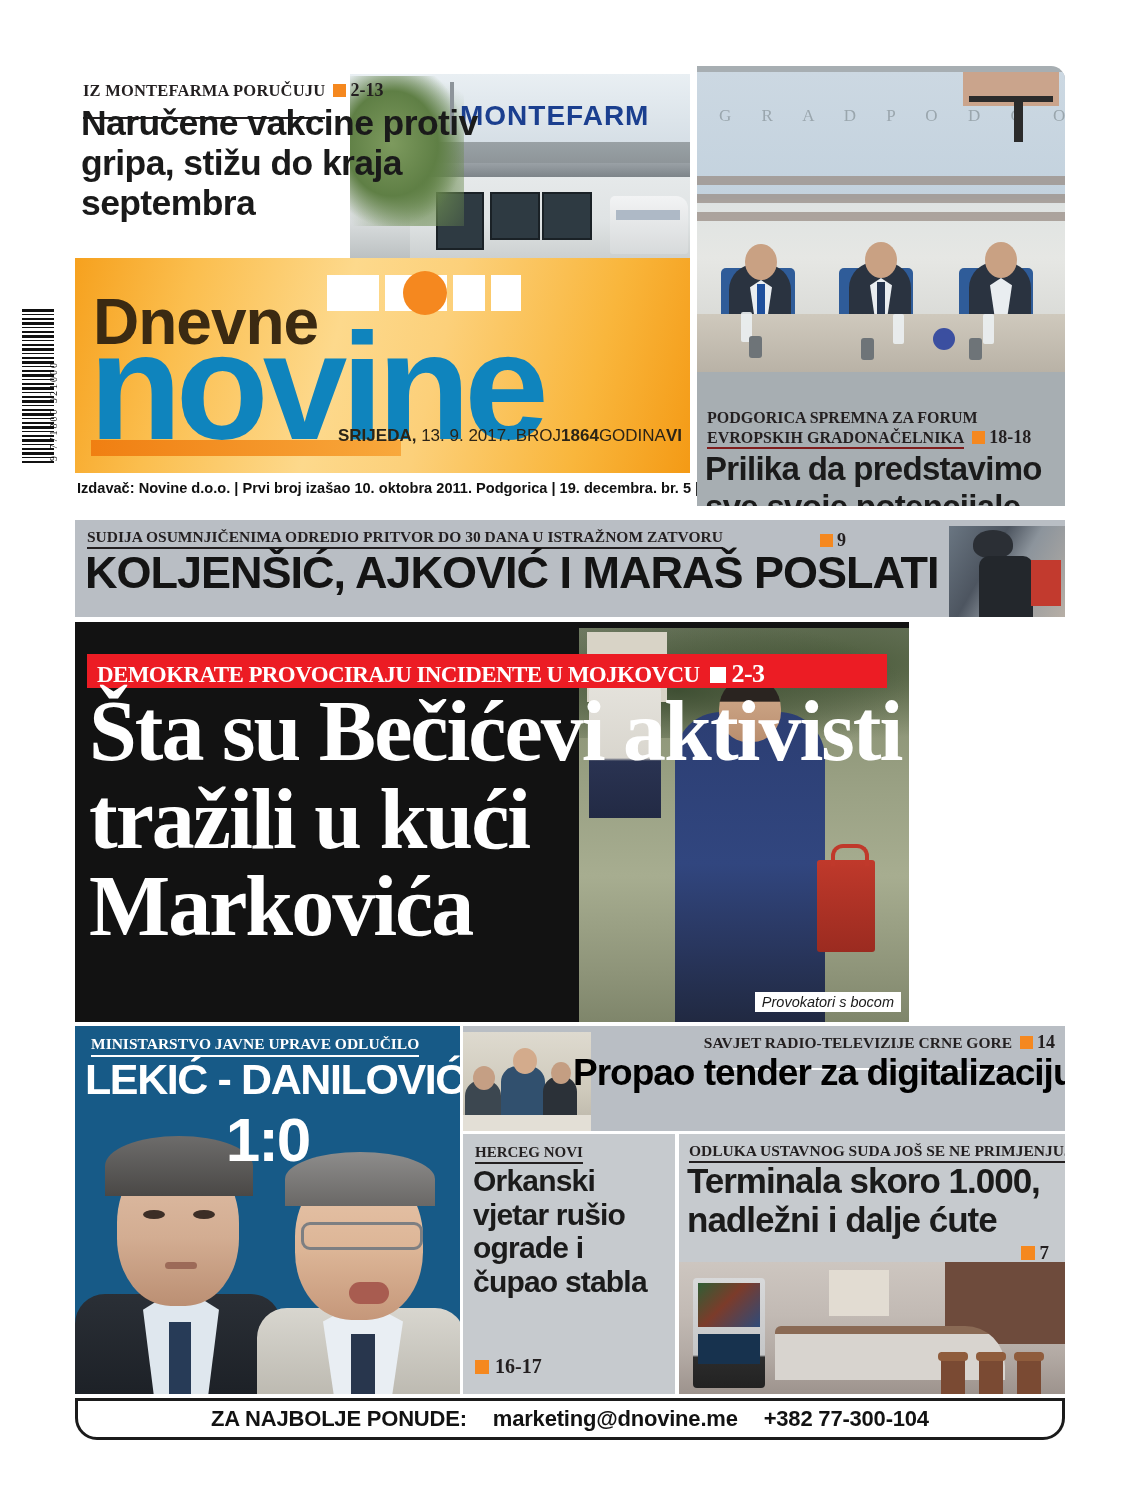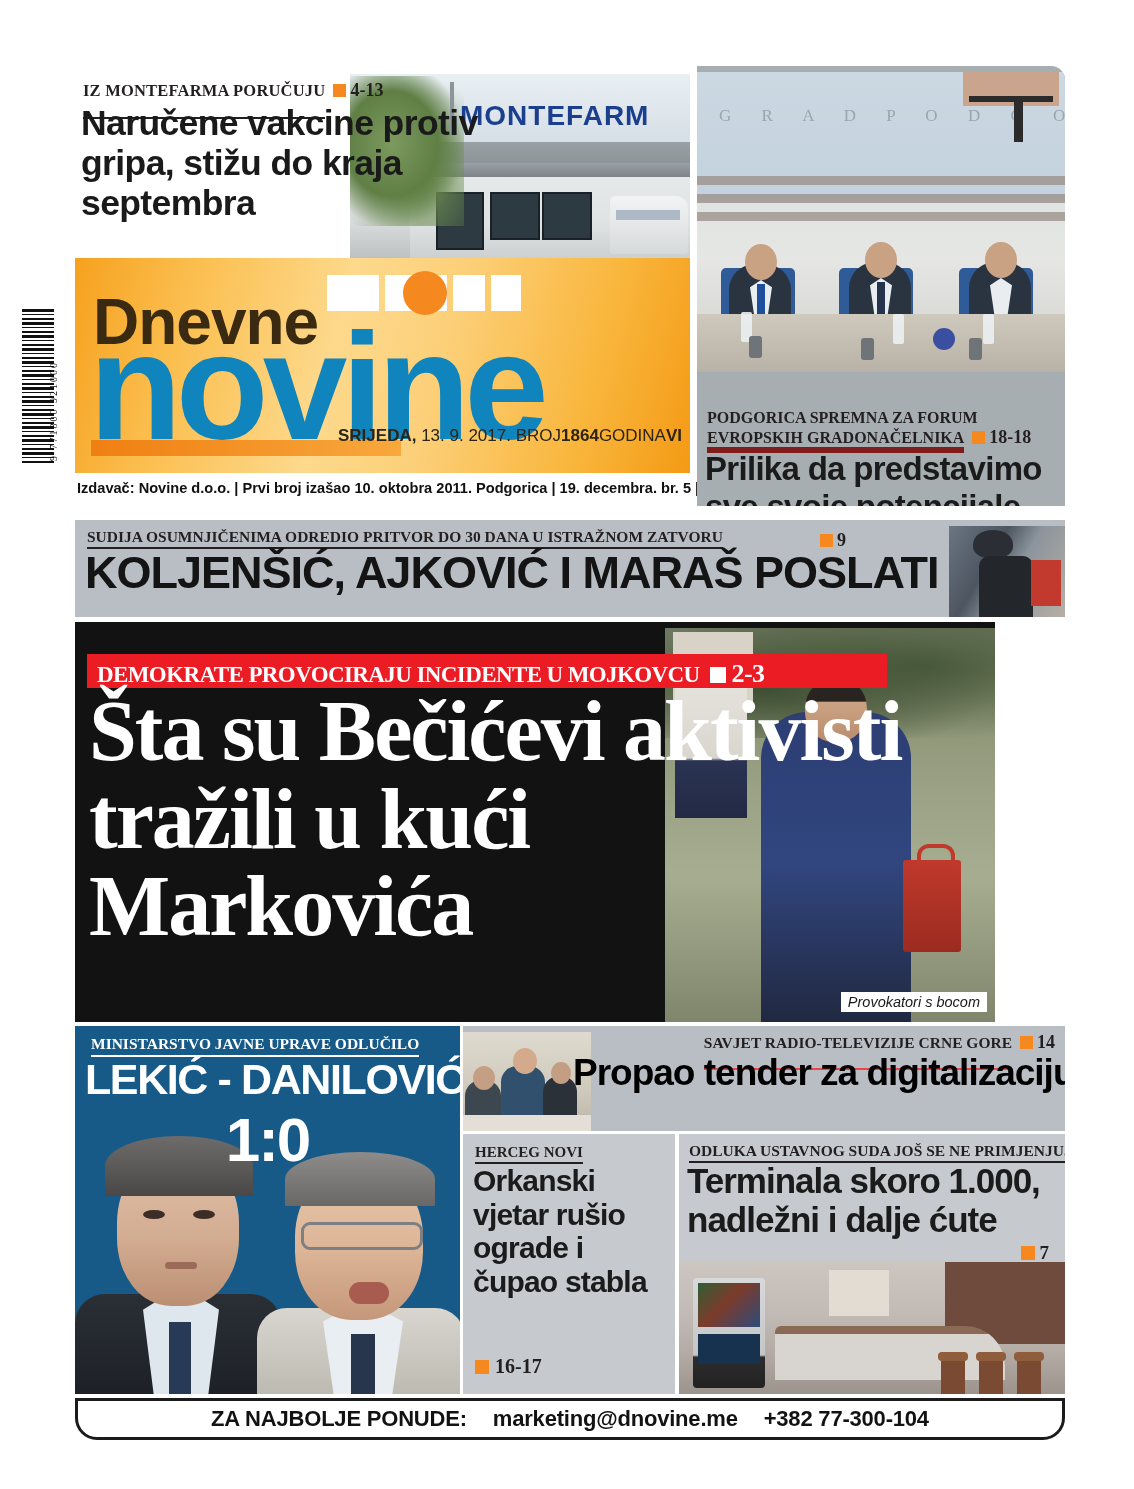--- a/index.html
+++ b/index.html
@@ -102,41 +102,41 @@
   .pg-head{position:absolute;width:32px;height:36px;border-radius:50%;background:#c9a183;}
   .pg-shirt{position:absolute;width:22px;height:40px;background:#e9edf0;
     clip-path:polygon(50% 0,100% 18%,78% 100%,22% 100%,0 18%);}
   .pg-tie{position:absolute;width:8px;height:32px;background:#1e4f9c;}
   .pg-mic{position:absolute;width:13px;height:22px;background:#6e7478;border-radius:3px;}
   .pg-bottle{position:absolute;width:11px;height:30px;background:rgba(235,240,242,.9);border-radius:2px;}
 
   .pg-caption{position:absolute;left:0;bottom:0;width:368px;height:104px;background:#a7aeb2;}
   .pg-kick{position:absolute;left:10px;top:6px;width:344px;
     font-family:"Liberation Serif",serif;font-size:16px;font-weight:700;color:#231f20;line-height:1.2;}
-  .pg-kick .u{border-bottom:6px solid #7f1d1d;padding-bottom:1px;}
+  .pg-kick .u{border-bottom:2px solid #7f1d1d;padding-bottom:1px;}
   .pg-head-tx{position:absolute;left:8px;top:48px;width:356px;
     font-family:"Liberation Sans",sans-serif;font-weight:700;font-size:33px;line-height:1.14;
     color:#1b1b1b;letter-spacing:-.7px;}
 
   
   .blk-spuz{position:absolute;left:75px;top:520px;width:990px;height:97px;background:#b9bec4;overflow:hidden;}
   .spuz-kick{position:absolute;left:12px;top:8px;
     font-family:"Liberation Serif",serif;font-size:15.5px;font-weight:700;color:#231f20;
     border-bottom:2px solid #231f20;padding-bottom:1px;display:inline-block;white-space:nowrap;}
   .spuz-head{position:absolute;left:10px;top:30px;width:880px;
     font-family:"Liberation Sans",sans-serif;font-weight:700;font-size:45px;line-height:1;
     color:#141414;letter-spacing:-1px;white-space:nowrap;}
   .spuz-photo{position:absolute;right:0;top:0;width:116px;height:97px;
     background:linear-gradient(120deg,#6a7682 0%,#4d5560 35%,#8c949c 55%,#b9b0a6 100%);}
   .spuz-photo i{position:absolute;left:24px;top:4px;width:40px;height:28px;border-radius:50% 50% 40% 40%;background:#2b2f35;}
   .spuz-photo b{position:absolute;left:30px;top:30px;width:54px;height:64px;background:#23272c;border-radius:10px 10px 0 0;}
   .spuz-photo u{position:absolute;right:4px;top:34px;width:30px;height:46px;background:#c23a2e;}
 
   
-  .blk-lead{position:absolute;left:75px;top:622px;width:920px;height:400px;background:#121212;overflow:hidden;}
+  .blk-lead{position:absolute;left:75px;top:622px;width:834px;height:400px;background:#121212;overflow:hidden;}
   .lead-photo{position:absolute;right:0;top:0;width:330px;height:400px;
     background:linear-gradient(to bottom,#6f7a62 0%,#8a9274 18%,#9aa184 40%,#a7ad90 62%,#8e9479 86%,#7d8469 100%);}
   .lead-bg-tree{position:absolute;left:0;top:-10px;width:330px;height:120px;
     background:radial-gradient(ellipse at 30% 60%, #3f4f33 0%, rgba(63,79,51,0) 70%),
                radial-gradient(ellipse at 78% 40%, #4a5a3b 0%, rgba(74,90,59,0) 72%);}
   .lead-wall{position:absolute;left:8px;top:4px;width:80px;height:70px;background:#d8d3c6;}
   .lead-man{position:absolute;left:96px;top:84px;width:150px;height:316px;
     background:linear-gradient(to bottom,#2c3e73 0%,#31467f 48%,#2b3a66 68%,#20283f 100%);
     border-radius:46px 46px 0 0;}
   .lead-man-head{position:absolute;left:140px;top:48px;width:62px;height:66px;border-radius:50% 50% 46% 46%;
@@ -174,21 +174,21 @@
   .face{position:absolute;border-radius:46% 46% 44% 44%;}
   .suit{position:absolute;border-radius:30px 30px 0 0;}
 
   
   .blk-tender{position:absolute;left:463px;top:1026px;width:602px;height:105px;background:#b9bec4;overflow:hidden;}
   .td-photo{position:absolute;left:0;top:0;width:128px;height:105px;
     background:linear-gradient(to bottom,#dedacf 0%,#cfcabc 55%,#b6b1a5 100%);}
   .td-person{position:absolute;border-radius:16px 16px 0 0;}
   .td-kick{position:absolute;right:10px;top:6px;
     font-family:"Liberation Serif",serif;font-weight:700;font-size:15.5px;color:#231f20;white-space:nowrap;}
-  .td-kick .u{border-bottom:2px solid #ef4444;padding-bottom:17px;}
+  .td-kick .u{border-bottom:2px solid #ffffff;padding-bottom:17px;}
   .td-head{position:absolute;left:110px;top:28px;width:490px;
     font-family:"Liberation Sans",sans-serif;font-weight:700;font-size:37px;color:#000000;
     letter-spacing:-1px;line-height:1;white-space:nowrap;}
 
   
   .blk-hn{position:absolute;left:463px;top:1134px;width:212px;height:260px;background:#c6cace;overflow:hidden;}
   .hn-kick{position:absolute;left:12px;top:10px;
     font-family:"Liberation Serif",serif;font-weight:700;font-size:15px;color:#231f20;
     border-bottom:2px solid #231f20;padding-bottom:1px;display:inline-block;}
   .hn-head{position:absolute;left:10px;top:30px;width:200px;
@@ -250,21 +250,21 @@
       <div class="mf-roofband"></div>
       <div class="mf-win" style="left:86px;top:118px;width:44px;height:54px;"></div>
       <div class="mf-win" style="left:140px;top:118px;width:46px;height:44px;"></div>
       <div class="mf-win" style="left:192px;top:118px;width:46px;height:44px;"></div>
       <div class="mf-trees"></div>
       <div class="mf-logo">MONTEFARM</div>
       <div class="mf-van"></div>
       <div style="position:absolute;left:100px;top:8px;width:4px;height:52px;background:#8d949a;"></div>
     </div>
     <div class="mf-kicker">
-      <span class="kicker">IZ MONTEFARMA PORUČUJU</span><span class="pgbox"></span><span class="pgnum">4-13</span>
+      <span class="kicker">IZ MONTEFARMA PORUČUJU</span><span class="pgbox"></span><span class="pgnum">2-13</span>
     </div>
     <div class="mf-head">Naručene vakcine protiv gripa, stižu do kraja septembra</div>
   </div>
 
   <div class="masthead">
     <div class="mh-dnevne">Dnevne</div>
     <div class="mh-flag">
       <i style="left:0;width:52px;"></i>
       <i style="left:58px;width:62px;"></i>
       <i style="left:126px;width:32px;"></i>

